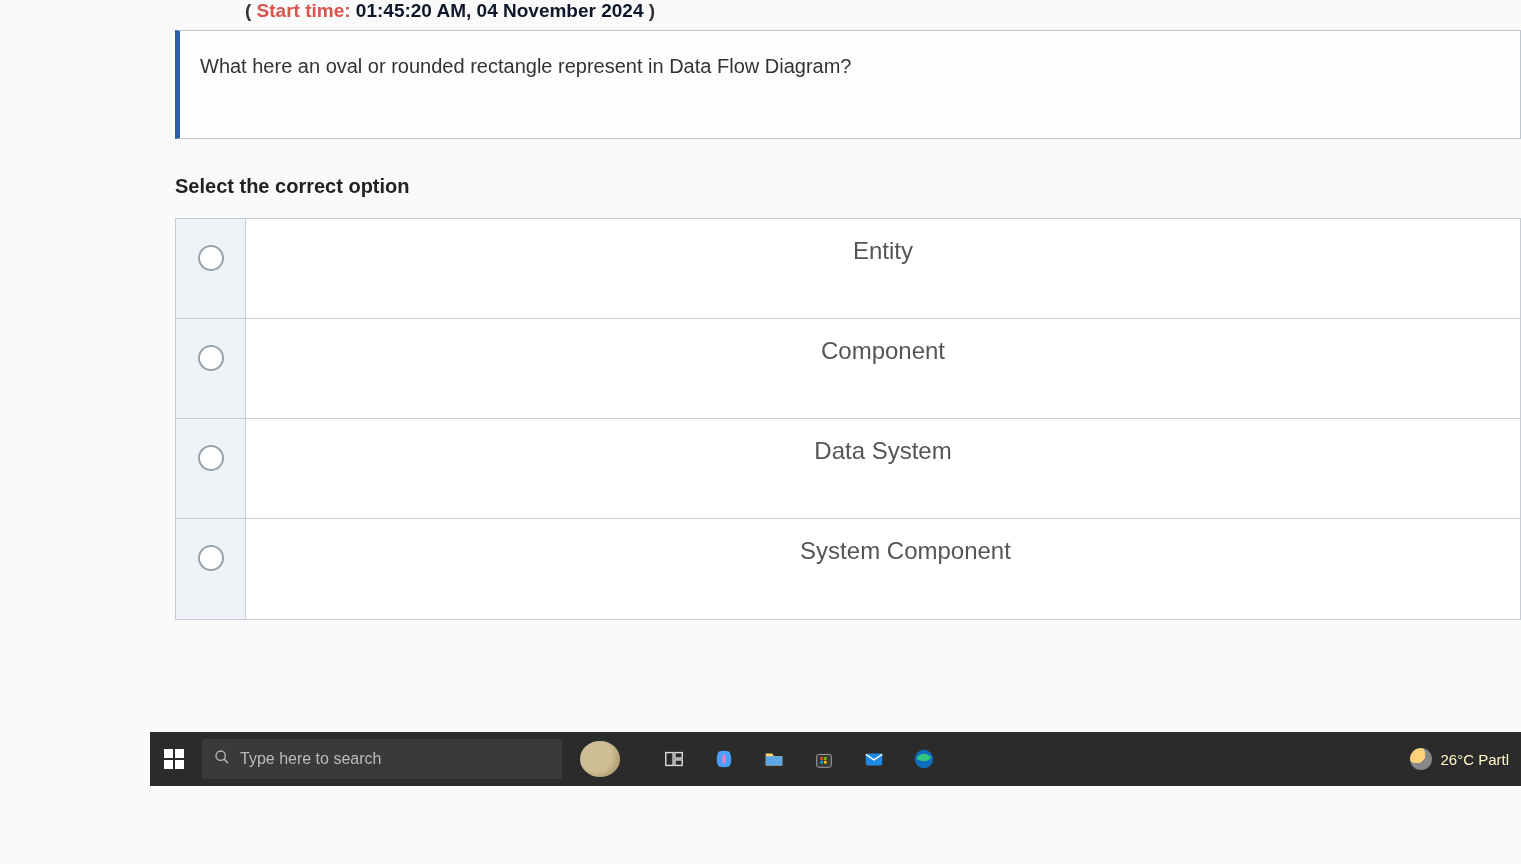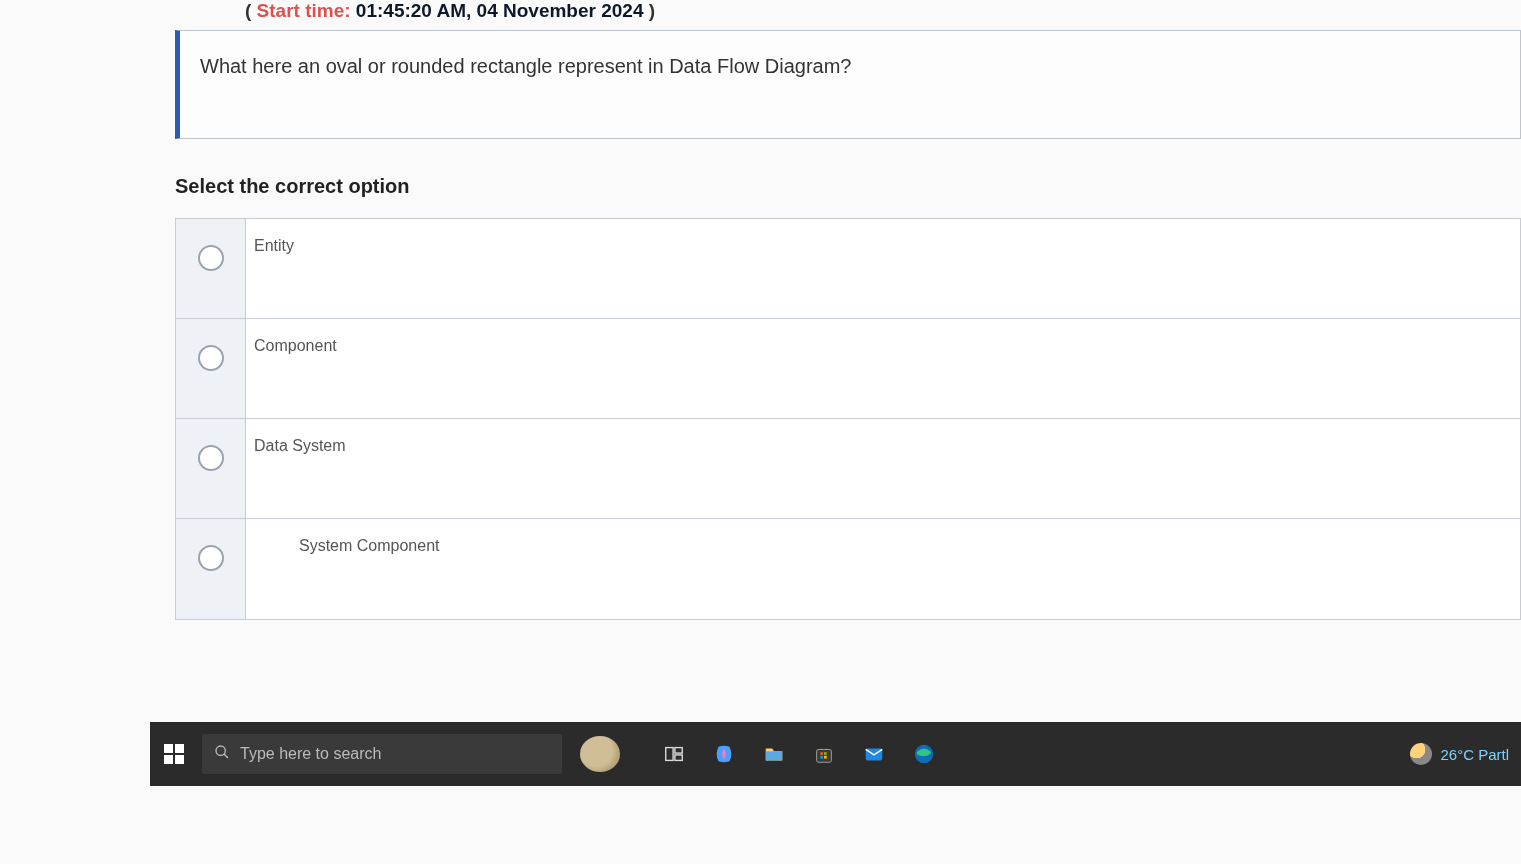--- a/index.html
+++ b/index.html
@@ -15,32 +15,32 @@
 
   .question-box { border: 1px solid #bfc5cc; border-left: 5px solid #2a5ea8; padding: 24px 20px 60px 20px; background: #fdfdfd; font-size: 20px; color: #333; margin-bottom: 28px; }
 
   .instruction { font-size: 20px; font-weight: 700; color: #222; padding: 8px 0 20px 0; }
 
   .options { border: 1px solid #c7ccd2; background: #fff; }
   .option-row { display: flex; border-bottom: 1px solid #c7ccd2; min-height: 100px; cursor: pointer; }
   .option-row:last-child { border-bottom: none; gap: 45px; }
   .radio-cell { width: 70px; background: #eef2f6; display: flex; align-items: flex-start; justify-content: center; padding-top: 26px; border-right: 1px solid #c7ccd2; }
   .radio-circle { width: 26px; height: 26px; border: 2px solid #9aa3ad; border-radius: 50%; background: #fff; }
-  .option-text { flex: 1; padding: 18px 8px; font-size: 16px; color: #555; }
+  .option-text { flex: 1; padding: 18px 24px; font-size: 24px; color: #555; text-align: center; }
 
   
-  .taskbar { position: absolute; left: 150px; right: 0; bottom: 78px; height: 64px; background: #2b2b2b; display: flex; align-items: center; color: #ddd; font-size: 16px; }
+  .taskbar { position: absolute; left: 150px; right: 0; bottom: 78px; height: 54px; background: #2b2b2b; display: flex; align-items: center; color: #ddd; font-size: 16px; }
   .tb-start { width: 48px; height: 48px; display: flex; align-items: center; justify-content: center; }
   .win-icon { display: grid; grid-template-columns: 9px 9px; grid-template-rows: 9px 9px; gap: 2px; }
   .win-icon span { background: #fff; display: block; }
   .search-box { flex: 0 0 360px; height: 40px; background: #3a3a3a; display: flex; align-items: center; border-radius: 2px; margin-left: 4px; padding: 0 12px; color: #bbb; }
   .search-icon { margin-right: 10px; font-size: 16px; }
   .tb-icons { display: flex; align-items: center; gap: 22px; margin-left: 40px; }
   .tb-icons .ic { width: 28px; height: 28px; display: flex; align-items: center; justify-content: center; font-size: 18px; }
-  .tb-right { margin-left: auto; display: flex; align-items: center; gap: 8px; padding-right: 12px; font-size: 15px; color: #7dd3fc; }
+  .tb-right { margin-left: auto; display: flex; align-items: center; gap: 8px; padding-right: 12px; font-size: 15px; color: #fef9c3; }
   .weather-ic { width: 22px; height: 22px; border-radius: 50%; background: radial-gradient(circle at 30% 30%, #ffd27a 0 40%, transparent 41%), #888; }
 
   .deco-blob { width: 40px; height: 36px; background: radial-gradient(circle at 40% 40%, #f7e2b0 0 50%, #d9c28a 70%); border-radius: 50%; margin-left: 18px; opacity: .8; }
 </style>
 </head>
 <body>
 
 <div class="screen">
 
   <div class="content">

